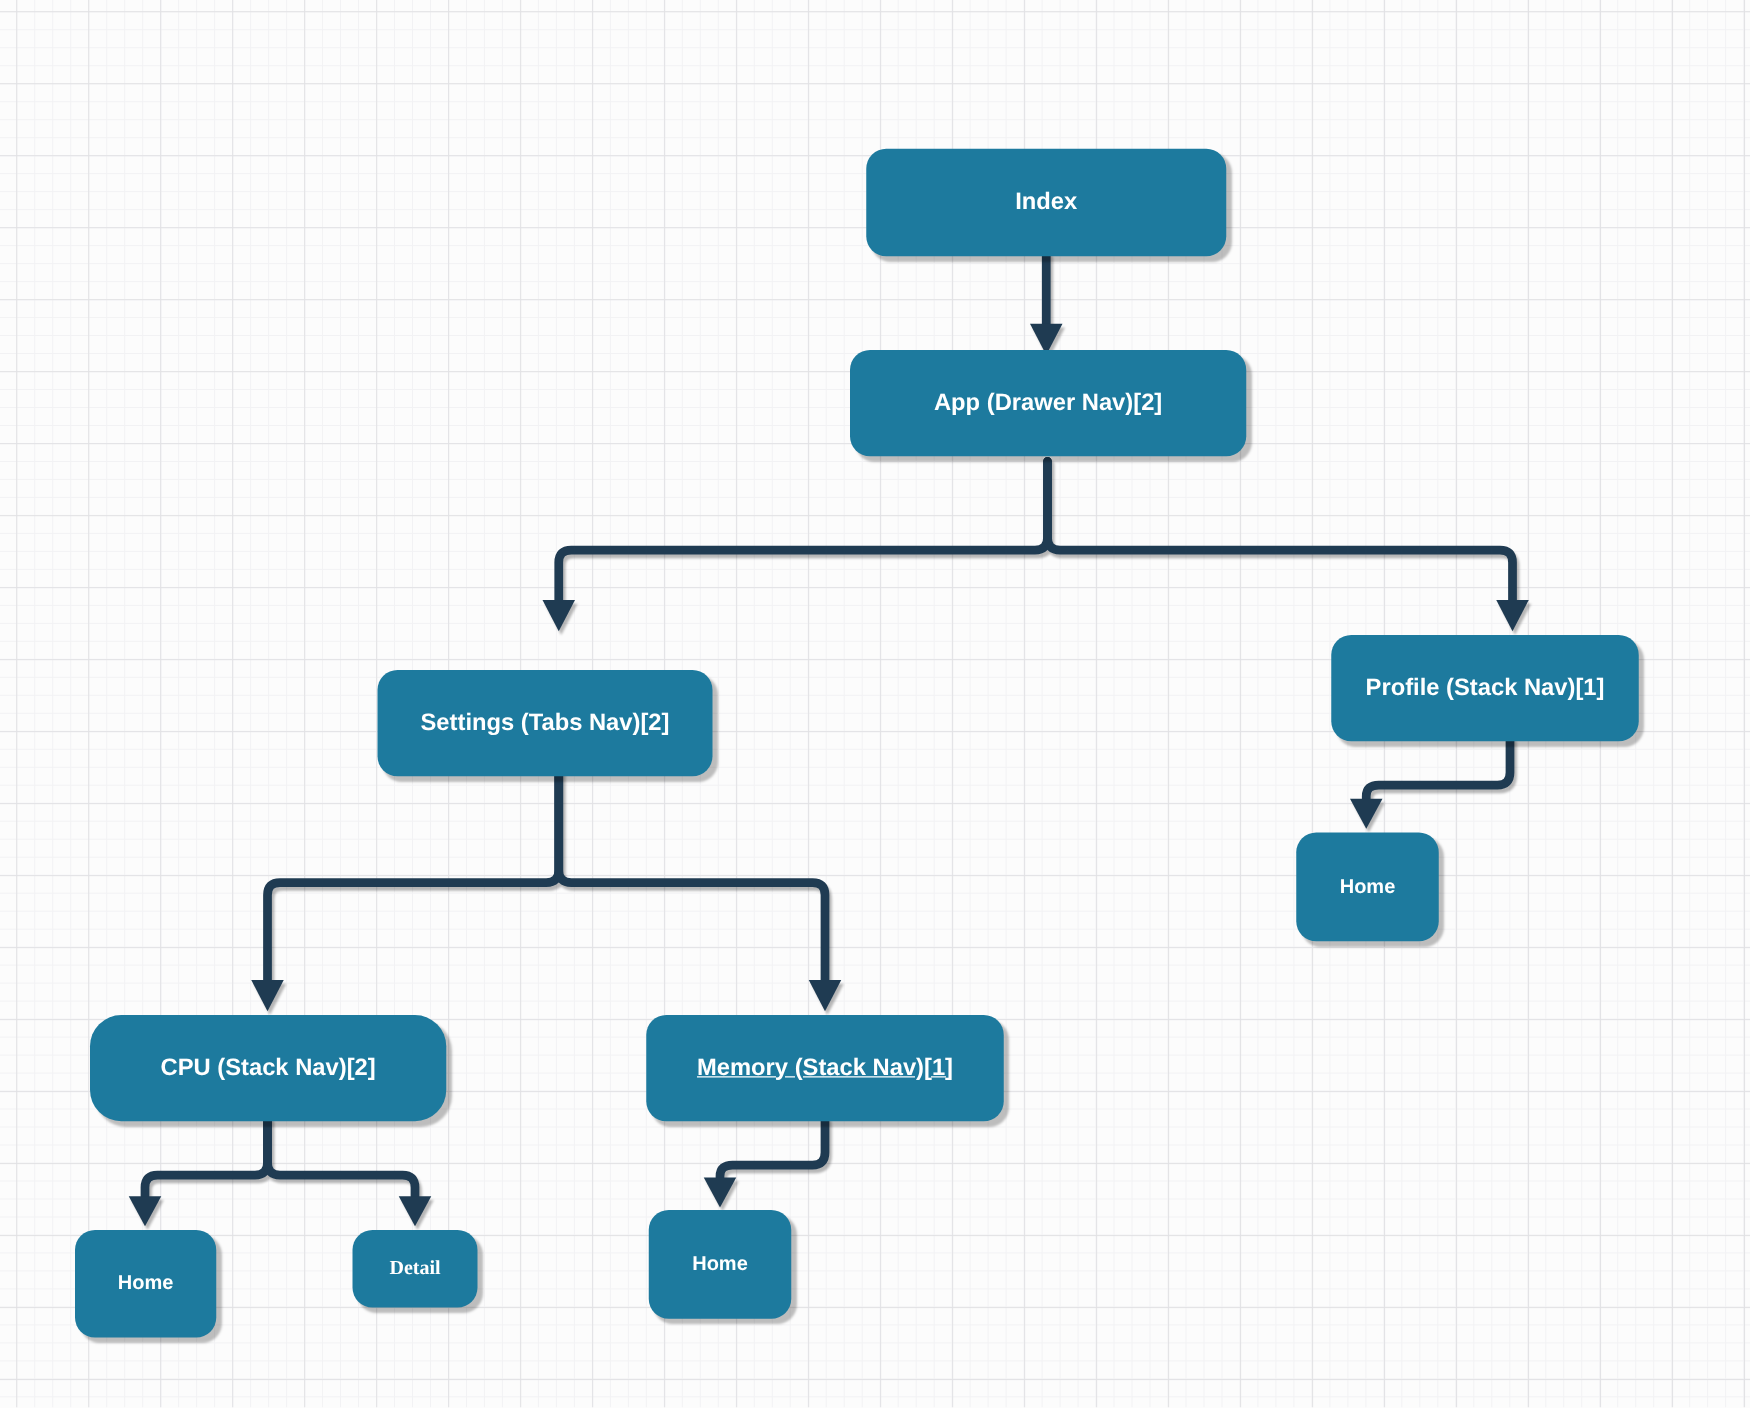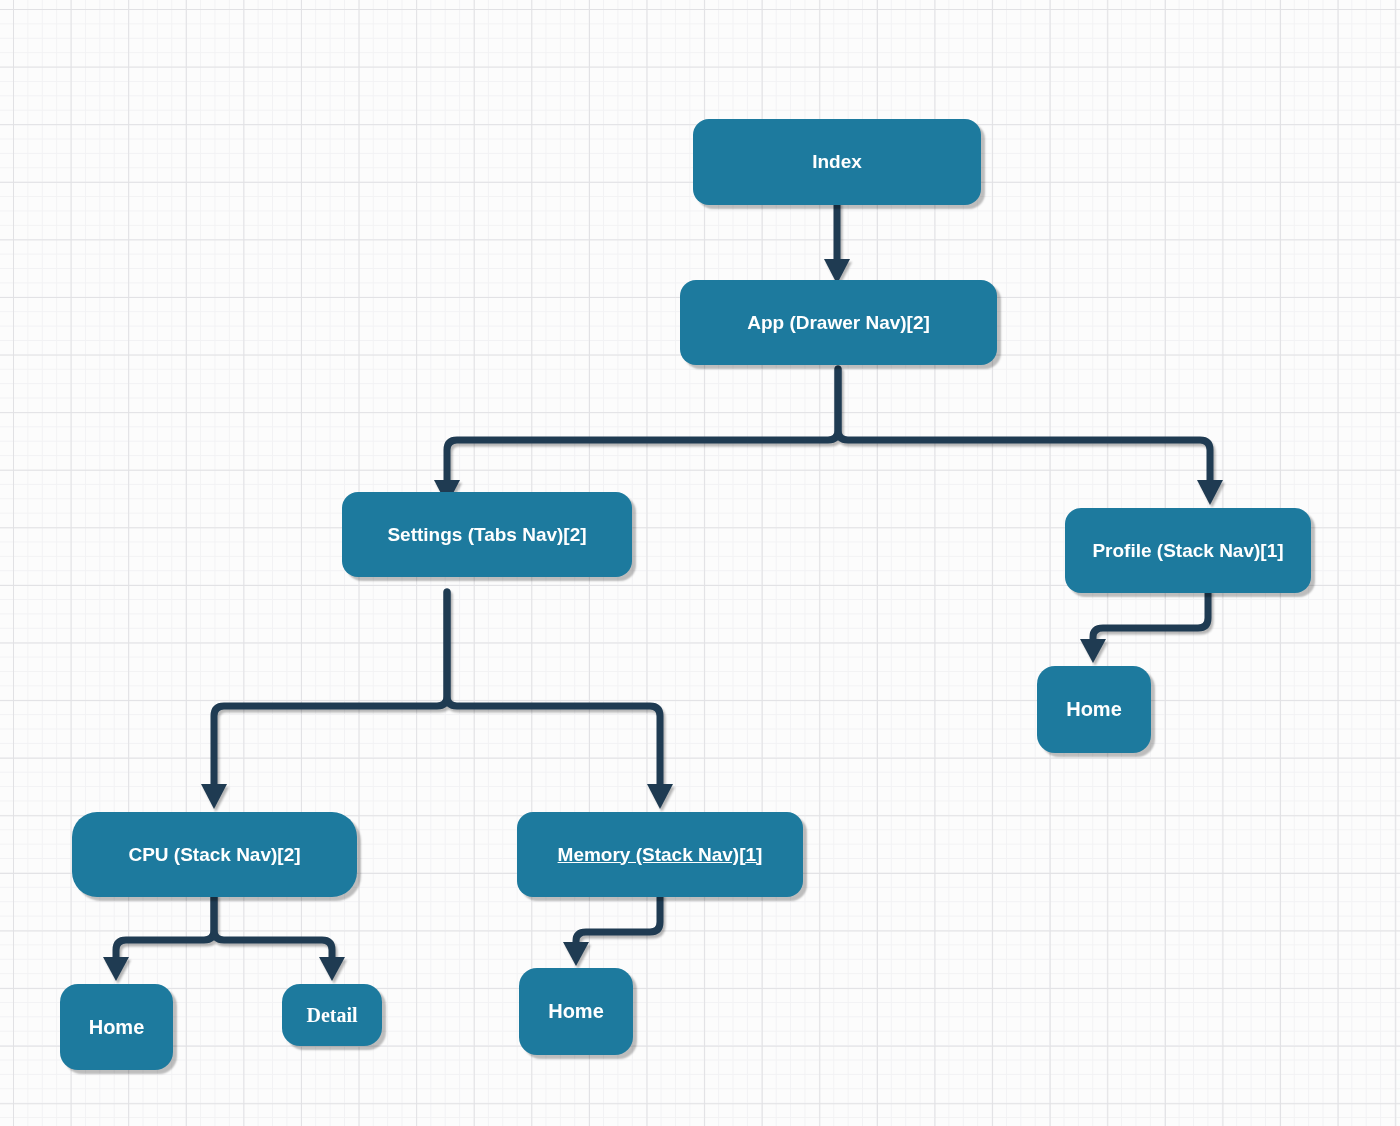--- a/index.html
+++ b/index.html
@@ -38,21 +38,21 @@
     color: var(--node-text, #ffffff);
     border-radius: 16px;
     display: flex;
     align-items: center;
     justify-content: center;
     text-align: right;
     font-weight: bold;
     box-shadow: 4px 4px 2px rgba(0,0,0,0.25);
   }
   .node.big   { font-size: 19px; }
-  .node.small { font-size: 20px; border-radius: 18px; }
+  .node.small { font-size: 16px; }
   .node .label { padding: 0 8px; }
 </style>
 </head>
 <body>
 
 <div class="canvas">
 
   <svg class="edges" viewBox="0 0 1400 1126" xmlns="http://www.w3.org/2000/svg">
 
     <g>
@@ -102,21 +102,21 @@
   </svg>
 
   <div class="node big" style="left:693px; top:119px; width:288px; height:86px;">
     <span class="label">Index</span>
   </div>
 
   <div class="node big" style="left:680px; top:280px; width:317px; height:85px;">
     <span class="label">App (Drawer Nav)[2]</span>
   </div>
 
-  <div class="node big" style="left:302px; top:492px; width:290px; height:85px;margin-left:40px;">
+  <div class="node big" style="left:302px; top:536px; width:268px; height:85px;">
     <span class="label">Settings (Tabs Nav)[2]</span>
   </div>
 
   <div class="node big" style="left:1065px; top:508px; width:246px; height:85px;">
     <span class="label">Profile (Stack Nav)[1]</span>
   </div>
 
   <div class="node big" style="left:72px; top:812px; width:285px; height:85px;border-radius:25px;">
     <span class="label">CPU (Stack Nav)[2]</span>
   </div>

